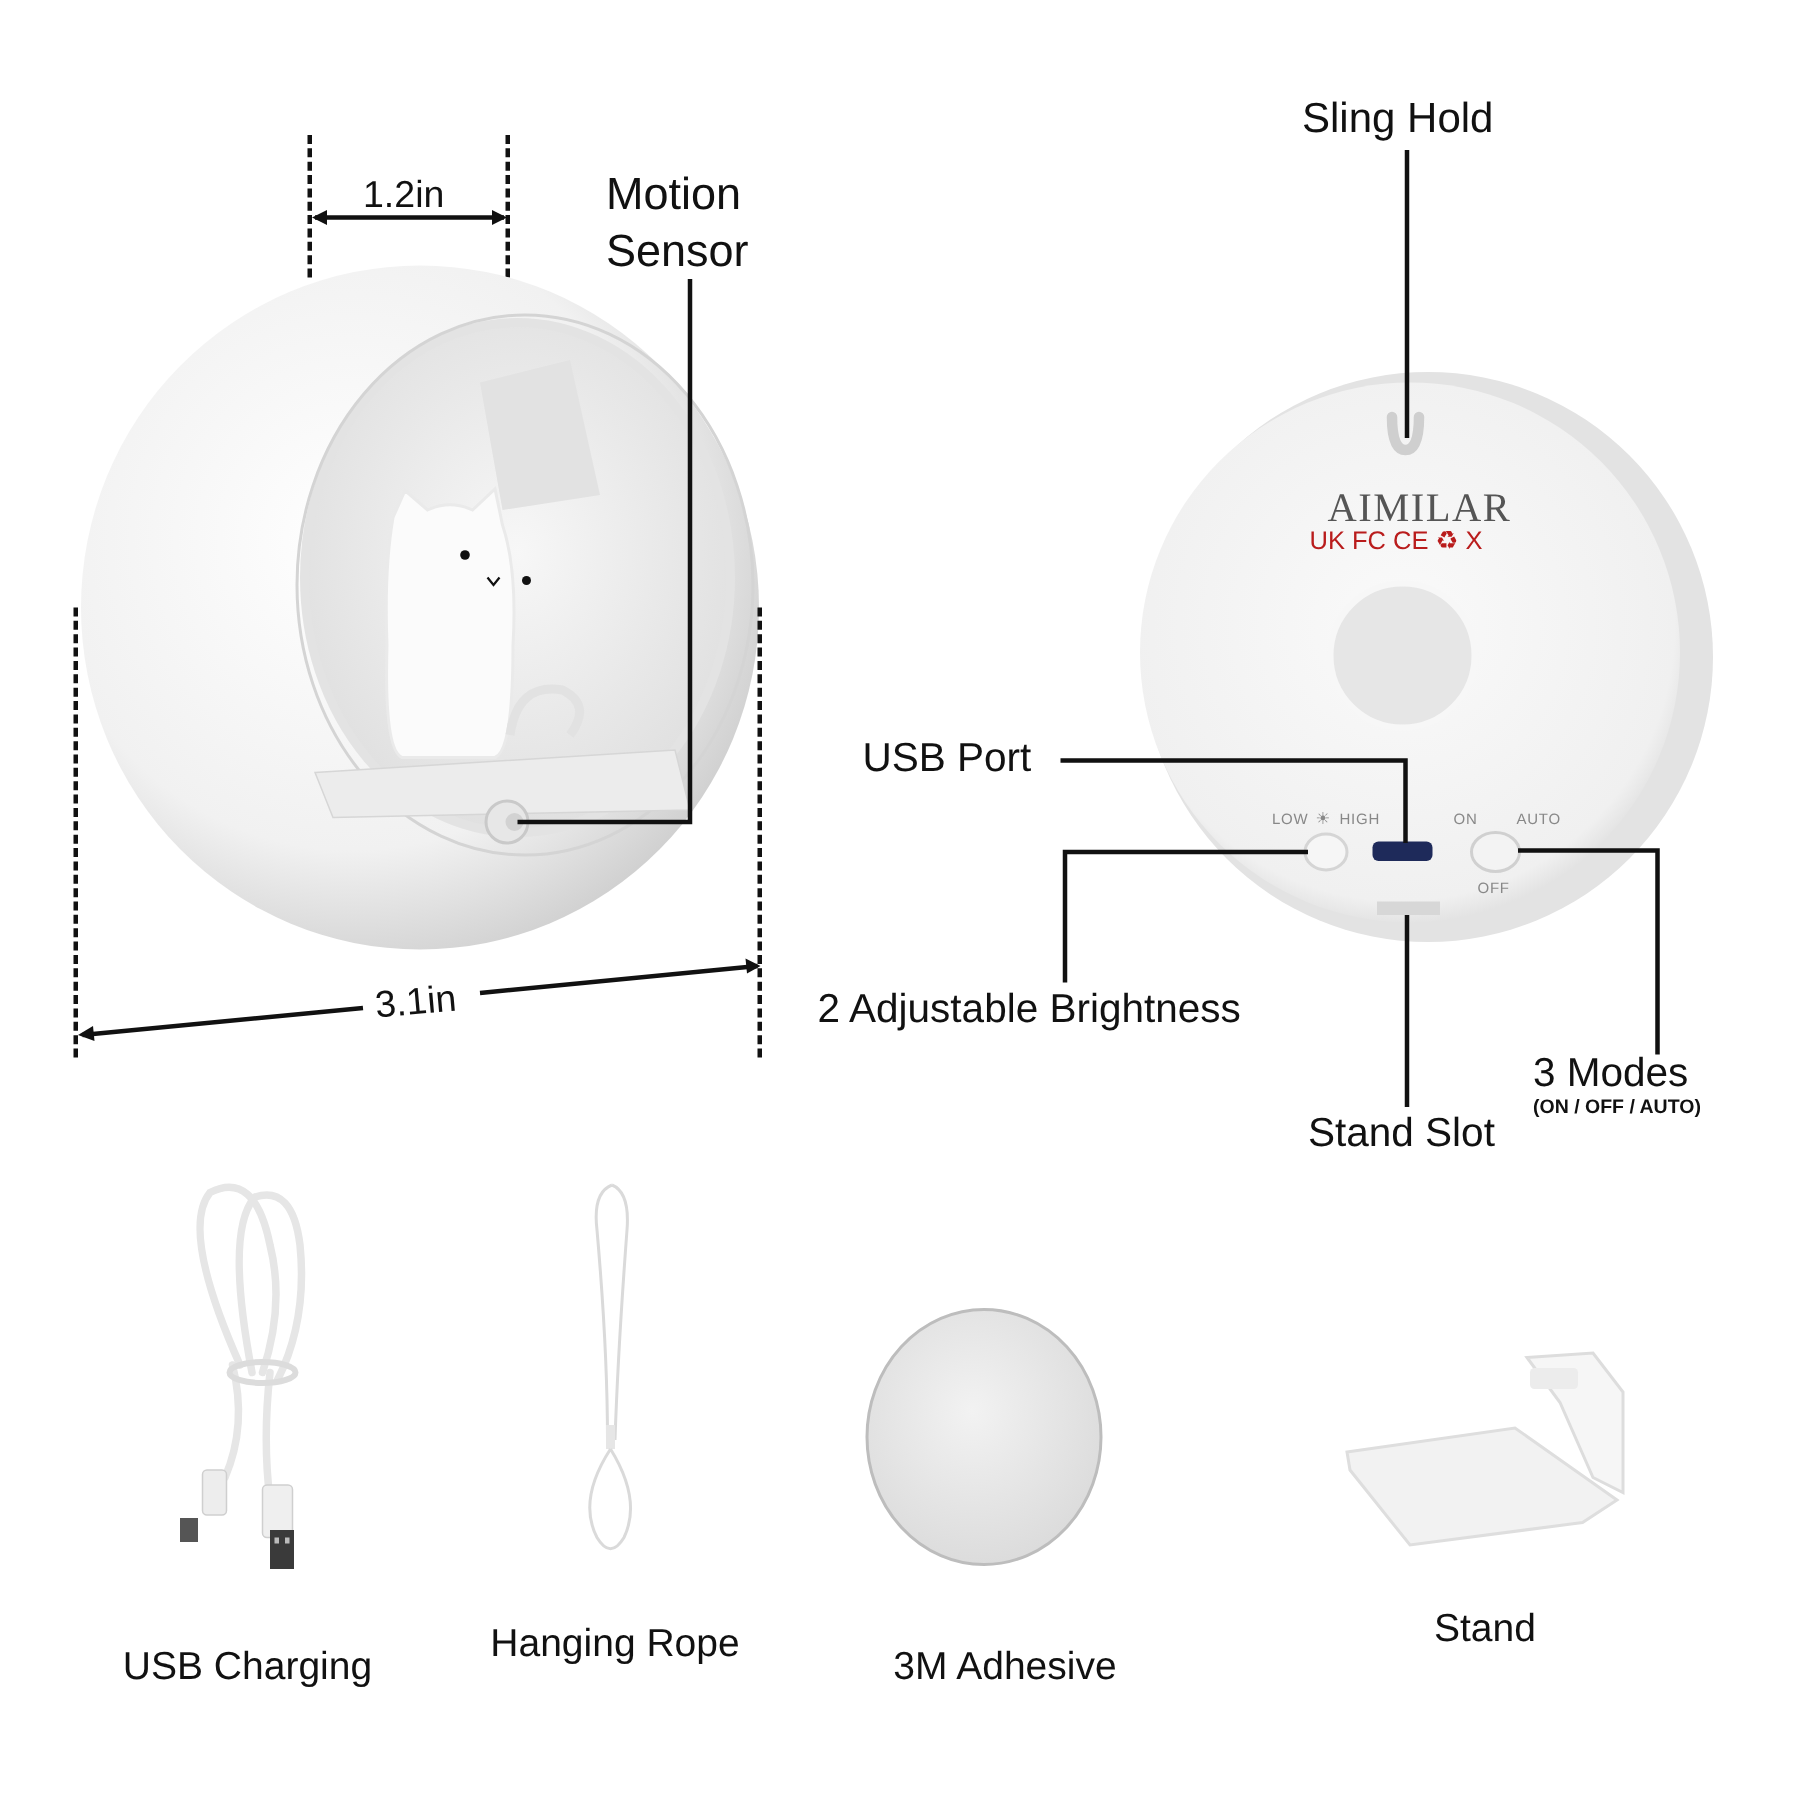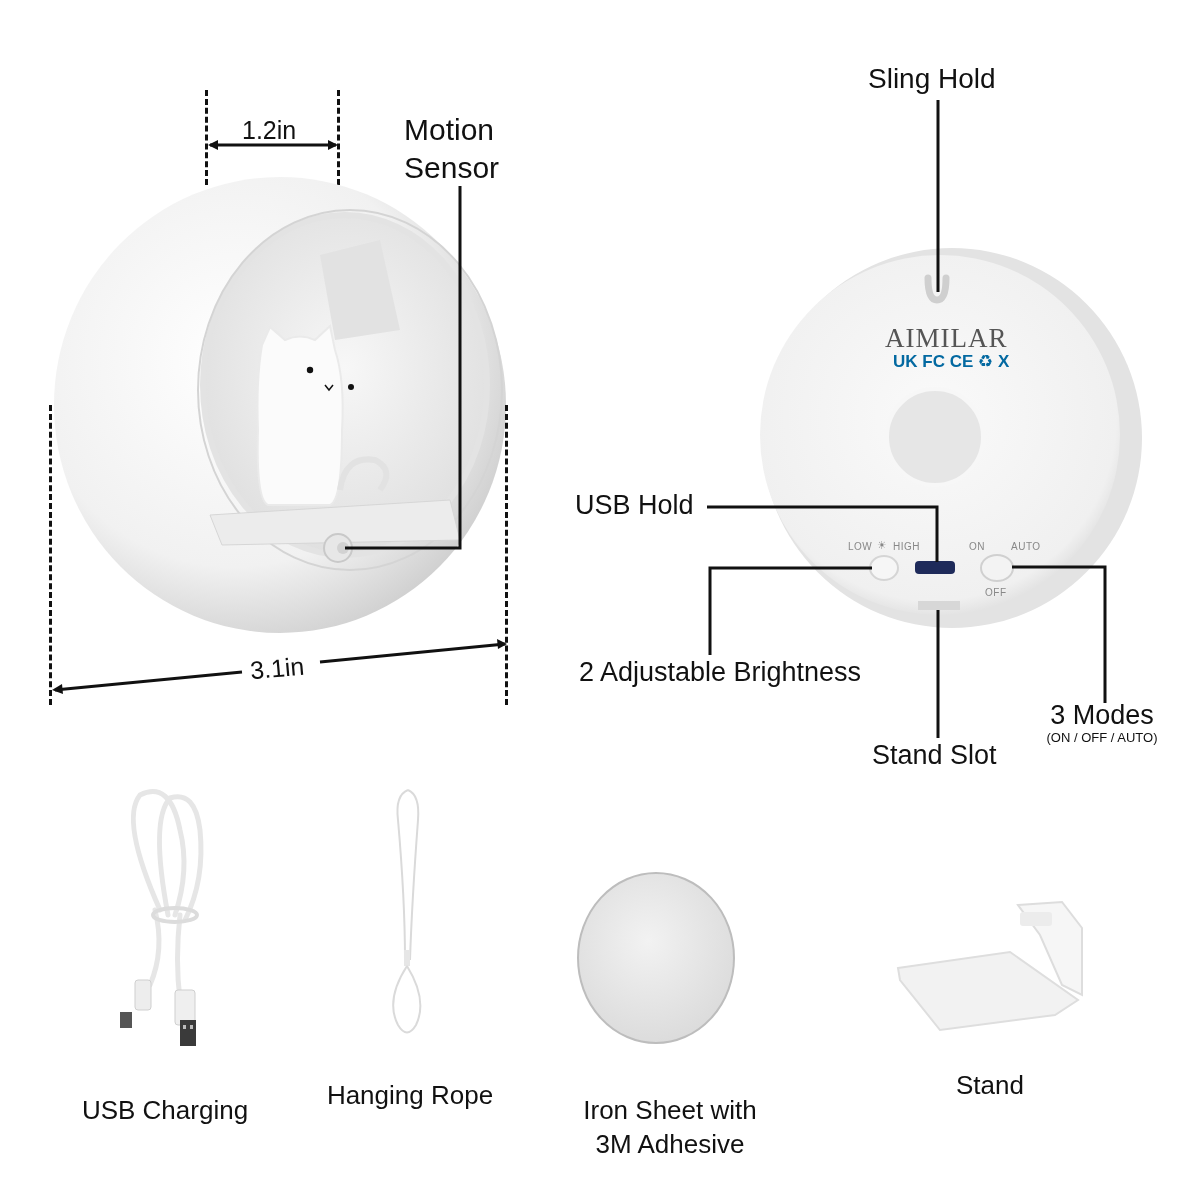--- a/index.html
+++ b/index.html
@@ -1,20 +1,20 @@
 <!DOCTYPE html>
 <html><head>
 <meta charset="utf-8">
 <style>
   html, body { margin:0; padding:0; background:#ffffff; }
   body { width:1200px; height:1200px; position:relative; overflow:hidden;
          font-family:"Liberation Sans", "DejaVu Sans", sans-serif; color:#111; }
   .abs { position:absolute; }
   .label { position:absolute; font-size:27px; line-height:32px; color:#111; white-space:nowrap; }
-  .center { text-align:center; }
+  .center { text-align:left; }
   .small { font-size:15px; line-height:16px; }
   .dash-v { position:absolute; width:0; border-left:3px dashed #111; }
   svg { position:absolute; overflow:visible; }
   .tiny { position:absolute; font-size:10px; color:#888; letter-spacing:0.5px; }
   .caption { position:absolute; font-size:26px; line-height:34px; text-align:center; color:#111; }
 </style>
 </head>
 <body>
 
 <div>
@@ -108,40 +108,40 @@
     <polyline points="707,507 937,507 937,562" fill="none" stroke="#111" stroke-width="3"></polyline>
 
     <polyline points="872,568 710,568 710,655" fill="none" stroke="#111" stroke-width="3"></polyline>
 
     <line x1="938" y1="610" x2="938" y2="738" stroke="#111" stroke-width="3"></line>
 
     <polyline points="1012,567 1105,567 1105,703" fill="none" stroke="#111" stroke-width="3"></polyline>
   </svg>
 
   <div class="abs" style="left:885px; top:323px; font-family:'Liberation Serif', serif; font-size:27px; color:#555; letter-spacing:1px;">AIMILAR</div>
-  <div class="abs" style="left:873px; top:351px; font-size:17px; color:#0369a1; font-weight:bold;margin-left:20px;">UK FC CE ♻ X</div>
+  <div class="abs" style="left:873px; top:351px; font-size:17px; color:#b91c1c; font-weight:normal;">UK FC CE ♻ X</div>
 
   <div class="tiny" style="left:848px; top:541px;">LOW</div>
   <div class="tiny" style="left:877px; top:539px; font-size:11px;">☀</div>
   <div class="tiny" style="left:893px; top:541px;">HIGH</div>
   <div class="tiny" style="left:969px; top:541px;">ON</div>
   <div class="tiny" style="left:1011px; top:541px;">AUTO</div>
   <div class="tiny" style="left:985px; top:587px;">OFF</div>
 
-  <div class="label" style="left:575px; top:489px; font-size:27px;">USB Hold</div>
+  <div class="label" style="left:575px; top:489px; font-size:27px;">USB Port</div>
 
   <div class="label center" style="left:545px; top:654px; width:350px; font-size:27px; line-height:36px;">
     <div>2 Adjustable Brightness</div>
   </div>
 
   <div class="label" style="left:872px; top:739px; font-size:27px;">Stand Slot</div>
 
   <div class="label center" style="left:1022px; top:700px; width:160px;">
     <div style="font-size:27px; line-height:30px;">3 Modes</div>
-    <div class="small" style="font-size:13px; font-weight:normal;">(ON / OFF / AUTO)</div>
+    <div class="small" style="font-size:13px; font-weight:bold;">(ON / OFF / AUTO)</div>
   </div>
 </div>
 
 <div>
 
   <svg style="left:0; top:0; width:1px; height:1px;">
     <g fill="none" stroke="#e6e6e6" stroke-width="5" stroke-linecap="round">
       <path d="M160,910 Q120,820 140,795 Q170,780 180,830 Q190,870 175,915"></path>
       <path d="M168,915 Q150,820 170,798 Q195,790 200,830 Q205,880 185,920"></path>
       <path d="M155,910 Q165,950 150,985"></path>
@@ -171,21 +171,20 @@
   <svg style="left:0; top:0; width:1px; height:1px;">
     <defs>
       <radialGradient id="sheetGrad" cx="45%" cy="40%" r="60%">
         <stop offset="0%" stop-color="#f2f2f2"></stop>
         <stop offset="100%" stop-color="#dcdcdc"></stop>
       </radialGradient>
     </defs>
     <ellipse cx="656" cy="958" rx="78" ry="85" fill="url(#sheetGrad)" stroke="#bdbdbd" stroke-width="2"></ellipse>
   </svg>
   <div class="caption" style="left:555px; top:1093px; width:230px;">
-    <div>Iron Sheet with</div>
     <div>3M Adhesive</div>
   </div>
 
   <svg style="left:0; top:0; width:1px; height:1px;">
     <polygon points="898,968 1010,952 1078,1000 1055,1015 940,1030 900,980" fill="#f2f2f2" stroke="#dedede" stroke-width="2"></polygon>
     <polygon points="1018,905 1062,902 1082,928 1082,995 1062,985 1040,935" fill="#f6f6f6" stroke="#dddddd" stroke-width="2"></polygon>
     <rect x="1020" y="912" width="32" height="14" rx="3" fill="#ececec"></rect>
   </svg>
   <div class="caption" style="left:900px; top:1068px; width:180px;">
     <div>Stand</div>

